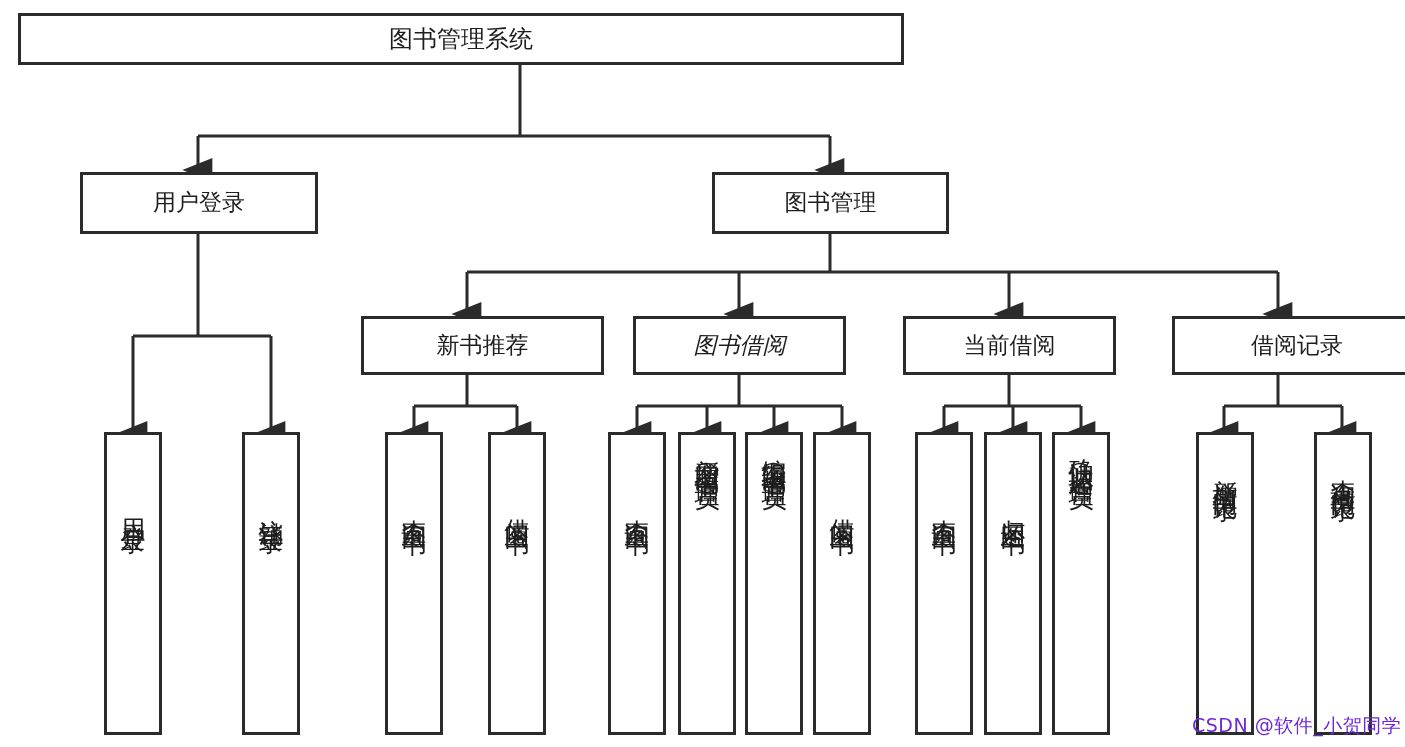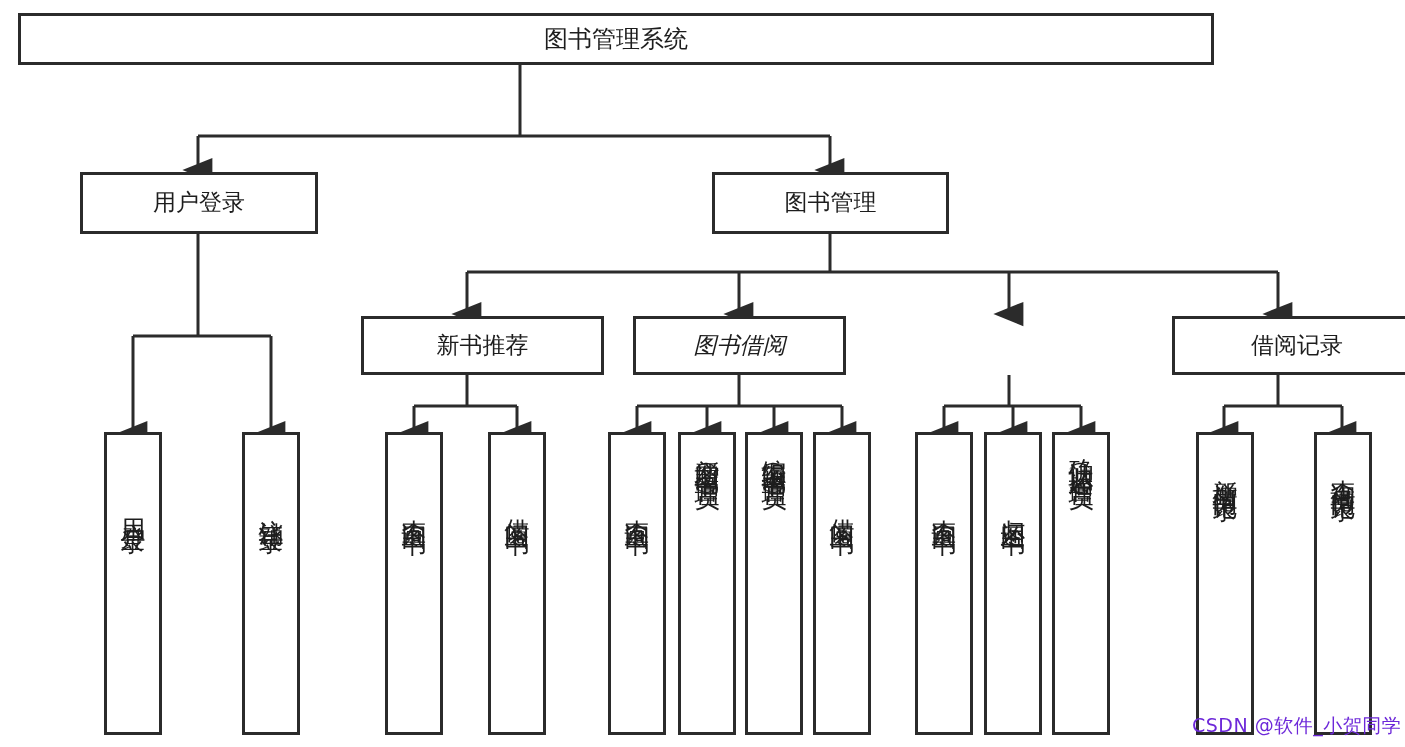--- a/index.html
+++ b/index.html
@@ -121,37 +121,40 @@
       <path d="M1013,406 L1013,432" marker-end="url(#arrow)"></path>
       <path d="M1081,406 L1081,432" marker-end="url(#arrow)"></path>
 
       <path d="M1278,375 L1278,406"></path>
       <path d="M1224,406 L1342,406"></path>
       <path d="M1224,406 L1224,432" marker-end="url(#arrow)"></path>
       <path d="M1342,406 L1342,432" marker-end="url(#arrow)"></path>
     </g>
   </svg>
 
-  <div class="node h root" style="left:18px; top:13px; width:1196px; height:52px;">
+  <div class="node h root" style="left:18px; top:13px; width:886px; height:52px;">
     <span class="label">图书管理系统</span>
   </div>
 
   <div class="node h" style="left:80px; top:172px; width:238px; height:62px;">
     <span class="label">用户登录</span>
   </div>
   <div class="node h" style="left:712px; top:172px; width:237px; height:62px;">
     <span class="label">图书管理</span>
   </div>
 
   <div class="node h" style="left:361px; top:316px; width:243px; height:59px;">
     <span class="label">新书推荐</span>
   </div>
   <div class="node h" style="left:633px; top:316px; width:213px; height:59px;font-style:italic;">
     <span class="label">图书借阅</span>
   </div>
+  <div class="node h" style="left:903px; top:316px; width:213px; height:59px;">
+    <span class="label">当前借阅</span>
+  </div>
   <div class="node h" style="left:1172px; top:316px; width:250px; height:59px;">
     <span class="label">借阅记录</span>
   </div>
 
   <div class="node v" style="left:104px; top:432px; width:58px; height:303px; padding-top:64px;">
     <span class="label">用户登录</span>
   </div>
   <div class="node v" style="left:242px; top:432px; width:58px; height:303px; padding-top:64px;">
     <span class="label">注销登录</span>
   </div>

